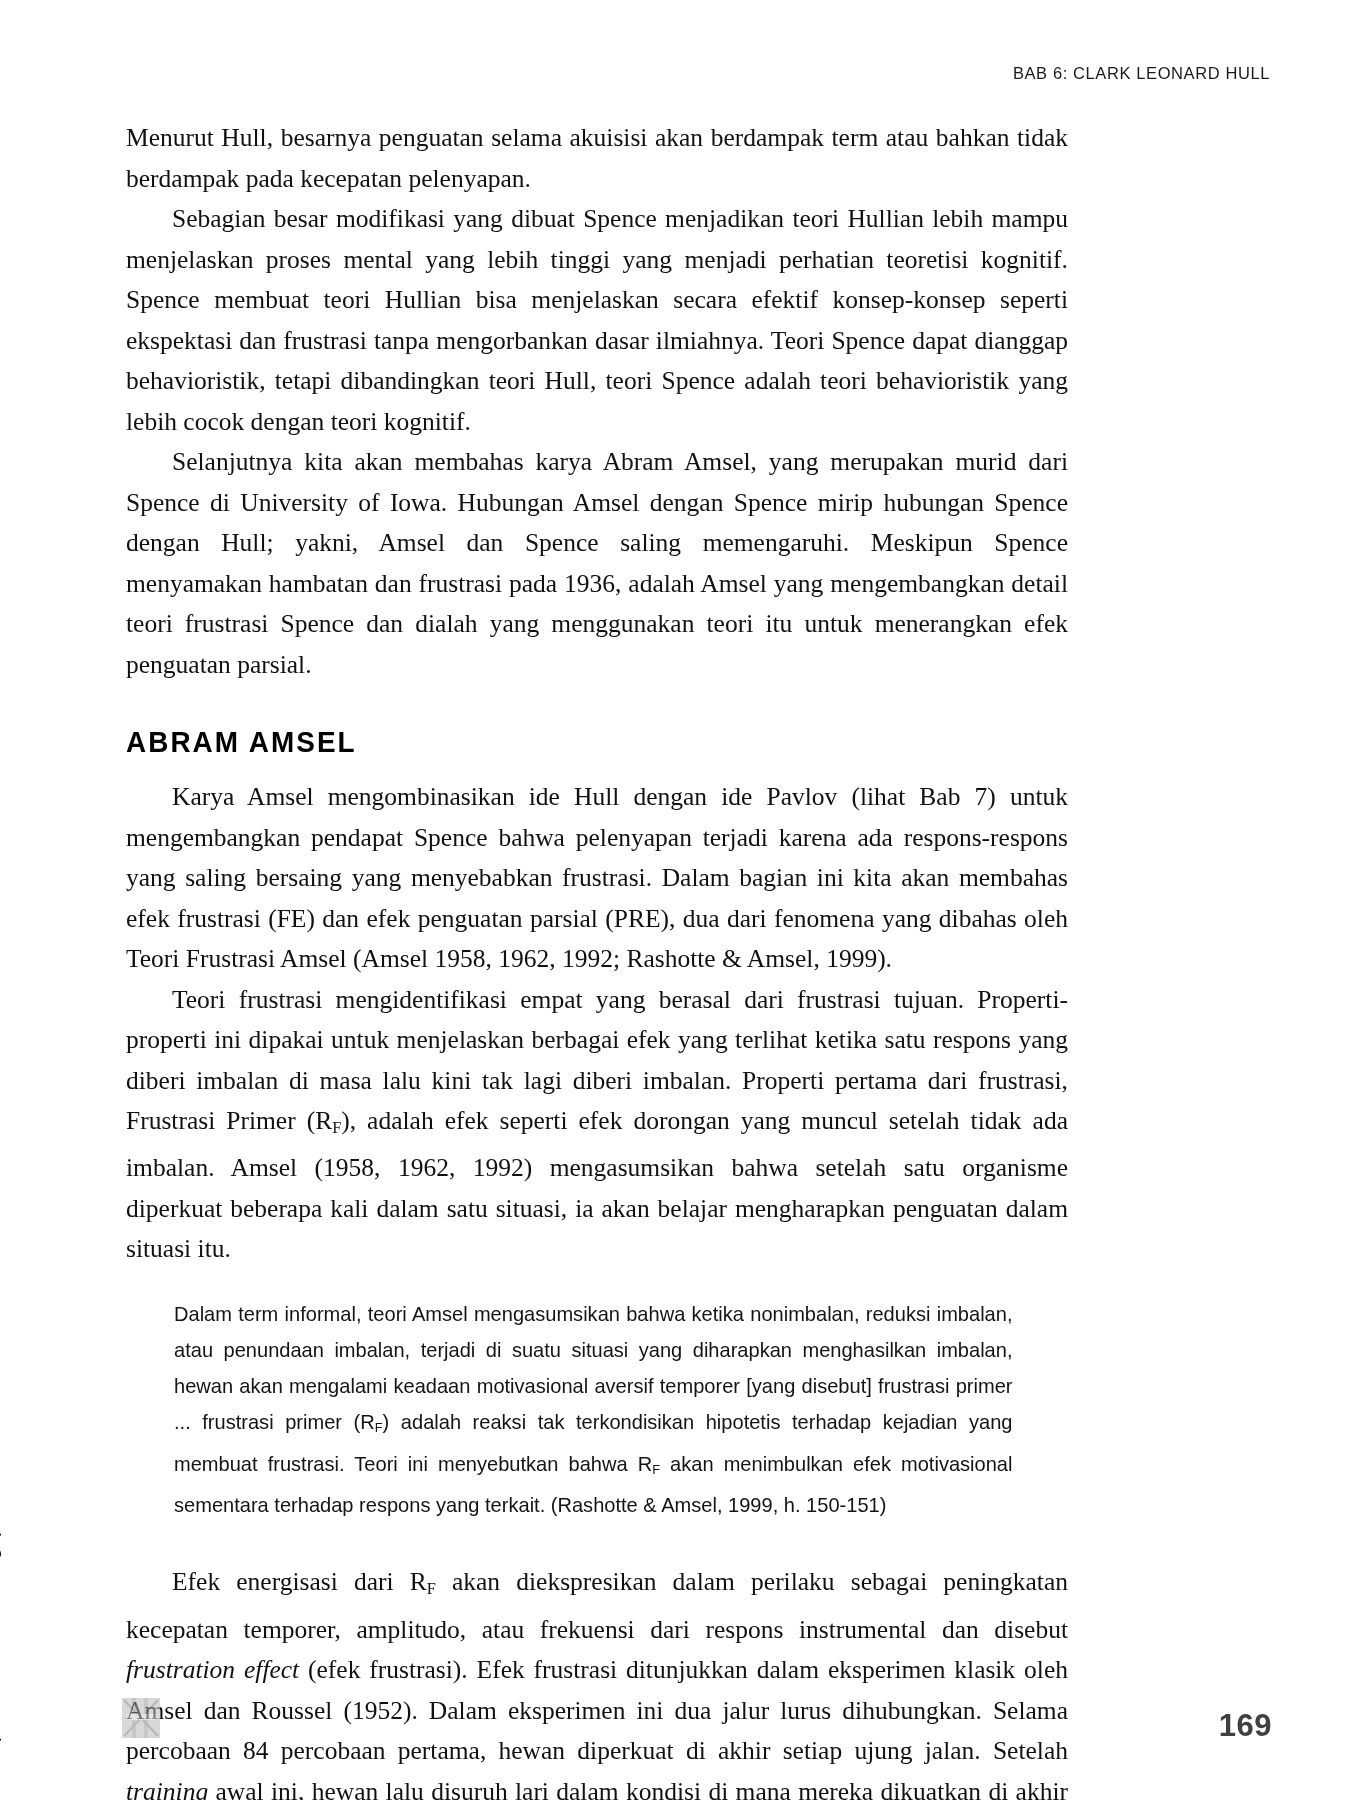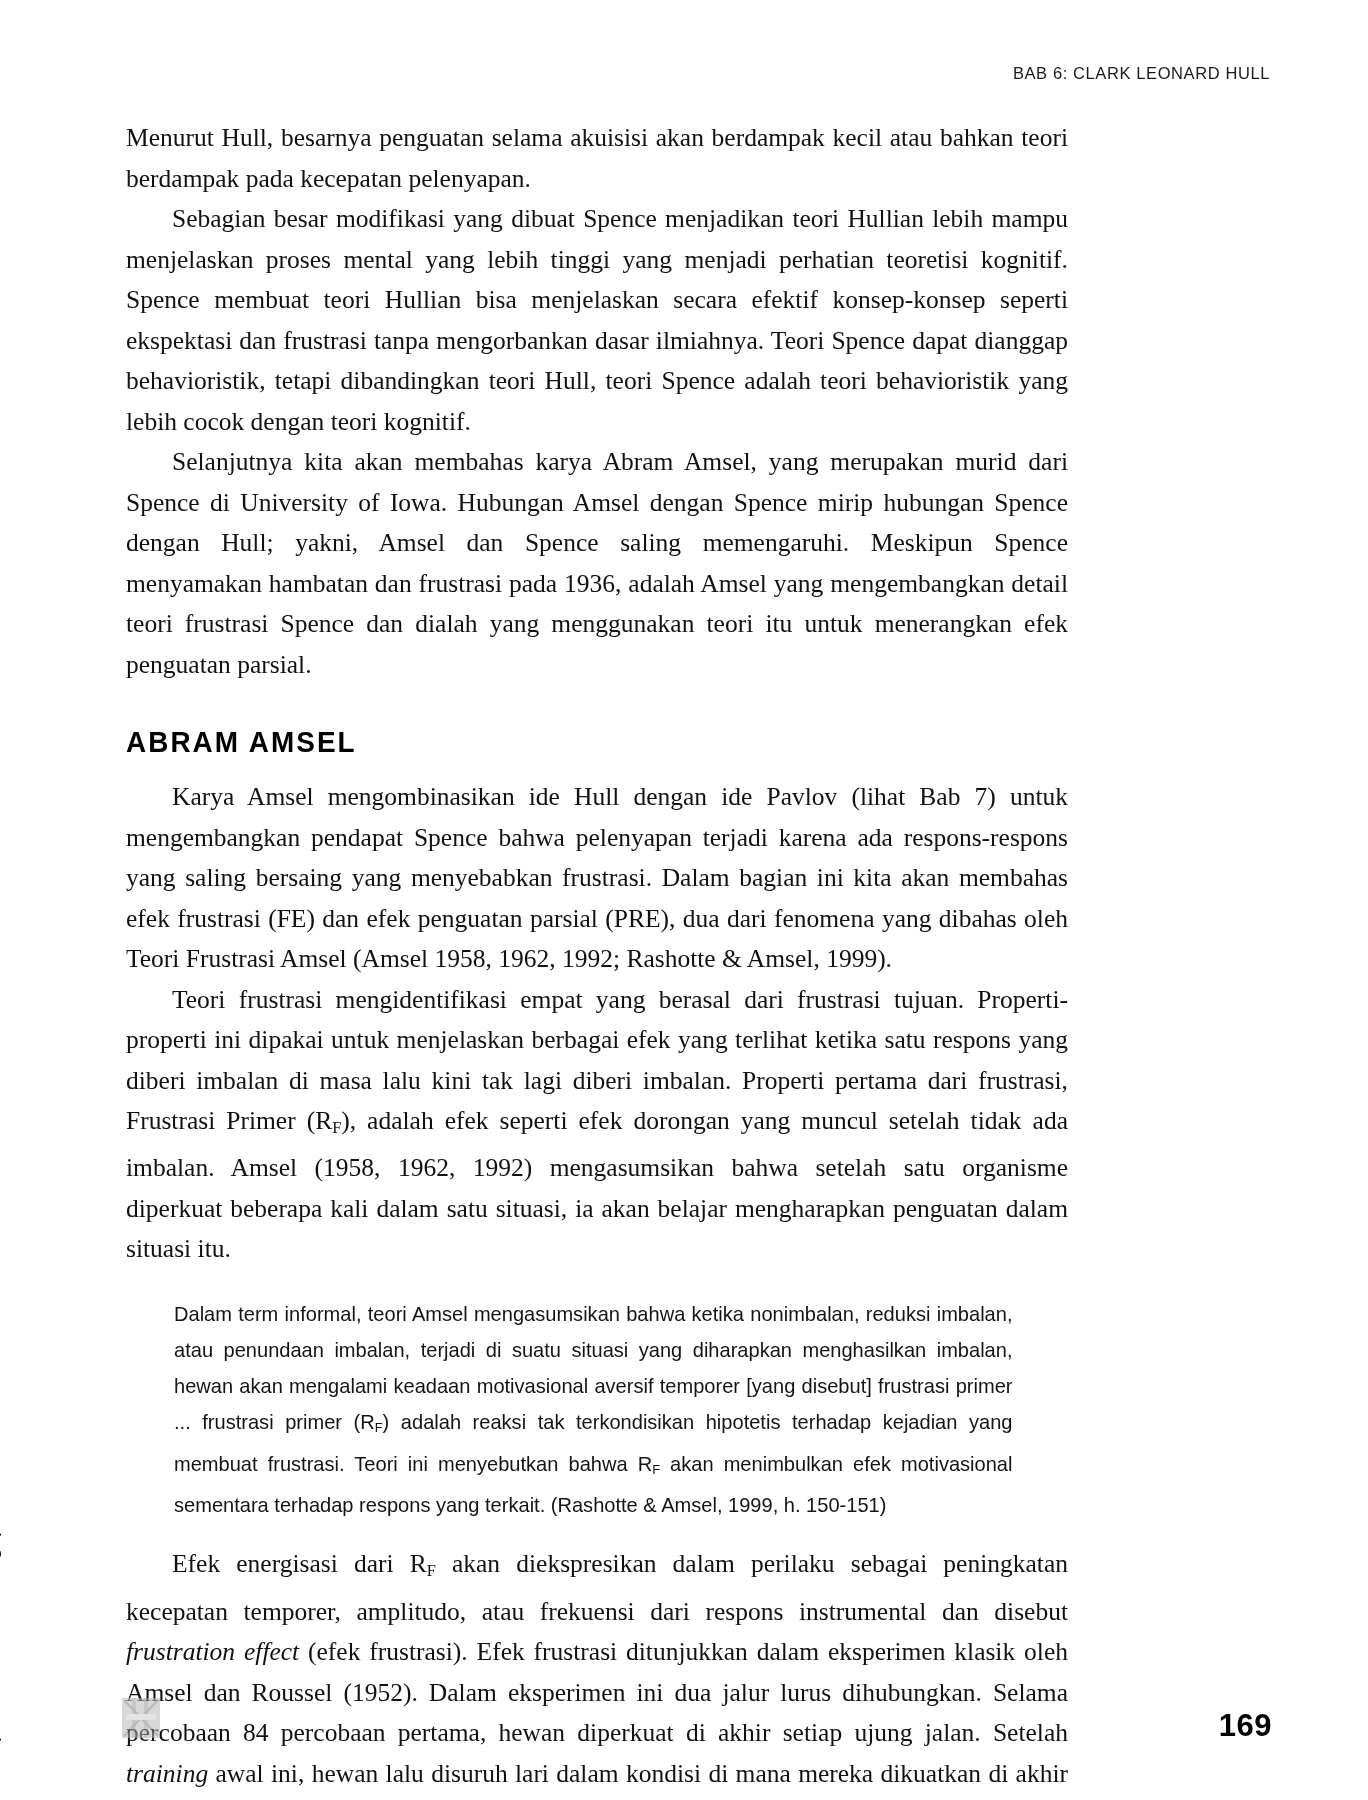--- a/index.html
+++ b/index.html
@@ -65,21 +65,21 @@
     font-weight: 700;
     font-size: 30px;
     letter-spacing: 2.2px;
     color: #000000;
     transform: scaleX(0.93);
     transform-origin: left center;
   }
 
   
   .blockquote {
-    margin: 26px 0 21px 0;
+    margin: 26px 0 39px 0;
     padding-left: 48px;
     padding-right: 16px;
   }
   .blockquote p {
     margin: 0;
     font-family: "Liberation Sans", sans-serif;
     font-size: 21px;
     line-height: 36px;
     text-align: justify;
     text-justify: inter-word;
@@ -104,42 +104,42 @@
 
   
   .page-number {
     position: absolute;
     right: 96px;
     bottom: 56px;
     font-family: "Liberation Sans", sans-serif;
     font-weight: 700;
     font-size: 31px;
     letter-spacing: 0.5px;
-    color: #000000;
+    color: #404040;
   }
 
   .footer-mark {
     position: absolute;
     left: 122px;
     bottom: 62px;
     width: 38px;
     height: 40px;
     opacity: 0.55;
   }
 </style>
 </head>
 <body>
 
 <div class="page">
 
   <div class="running-head">BAB 6: CLARK LEONARD HULL</div>
 
   <div class="column">
 
-    <p class="body">Menurut Hull, besarnya penguatan selama akuisisi akan berdampak kecil atau bahkan teori berdampak pada kecepatan pelenyapan.</p>
+    <p class="body">Menurut Hull, besarnya penguatan selama akuisisi akan berdampak term atau bahkan tidak berdampak pada kecepatan pelenyapan.</p>
 
     <p class="body indent">Sebagian besar modifikasi yang dibuat Spence menjadikan teori Hullian lebih mampu menjelaskan proses mental yang lebih tinggi yang menjadi perhatian teoretisi kognitif. Spence membuat teori Hullian bisa menjelaskan secara efektif konsep-konsep seperti ekspektasi dan frustrasi tanpa mengorbankan dasar ilmiahnya. Teori Spence dapat dianggap behavioristik, tetapi dibandingkan teori Hull, teori Spence adalah teori behavioristik yang lebih cocok dengan teori kognitif.</p>
 
     <p class="body indent">Selanjutnya kita akan membahas karya Abram Amsel, yang merupakan murid dari Spence di University of Iowa. Hubungan Amsel dengan Spence mirip hubungan Spence dengan Hull; yakni, Amsel dan Spence saling memengaruhi. Meskipun Spence menyamakan hambatan dan frustrasi pada 1936, adalah Amsel yang mengembangkan detail teori frustrasi Spence dan dialah yang menggunakan teori itu untuk menerangkan efek penguatan parsial.</p>
 
     <h2 class="section-heading">ABRAM AMSEL</h2>
 
     <p class="body indent">Karya Amsel mengombinasikan ide Hull dengan ide Pavlov (lihat Bab 7) untuk mengembangkan pendapat Spence bahwa pelenyapan terjadi karena ada respons-respons yang saling bersaing yang menyebabkan frustrasi. Dalam bagian ini kita akan membahas efek frustrasi (FE) dan efek penguatan parsial (PRE), dua dari fenomena yang dibahas oleh Teori Frustrasi Amsel (Amsel 1958, 1962, 1992; Rashotte &amp; Amsel, 1999).</p>
 
     <p class="body indent"><span>Teori frustrasi mengidentifikasi empat yang berasal dari frustrasi tujuan. Properti-properti ini dipakai untuk menjelaskan berbagai efek yang terlihat ketika satu respons yang diberi imbalan di masa lalu kini tak lagi diberi imbalan. Properti pertama dari frustrasi, Frustrasi Primer (R</span><sub class="sb">F</sub><span>), adalah efek seperti efek dorongan yang muncul setelah tidak ada imbalan. Amsel (1958, 1962, 1992) mengasumsikan bahwa setelah satu organisme diperkuat beberapa kali dalam satu situasi, ia akan belajar mengharapkan penguatan dalam situasi itu.</span></p>

